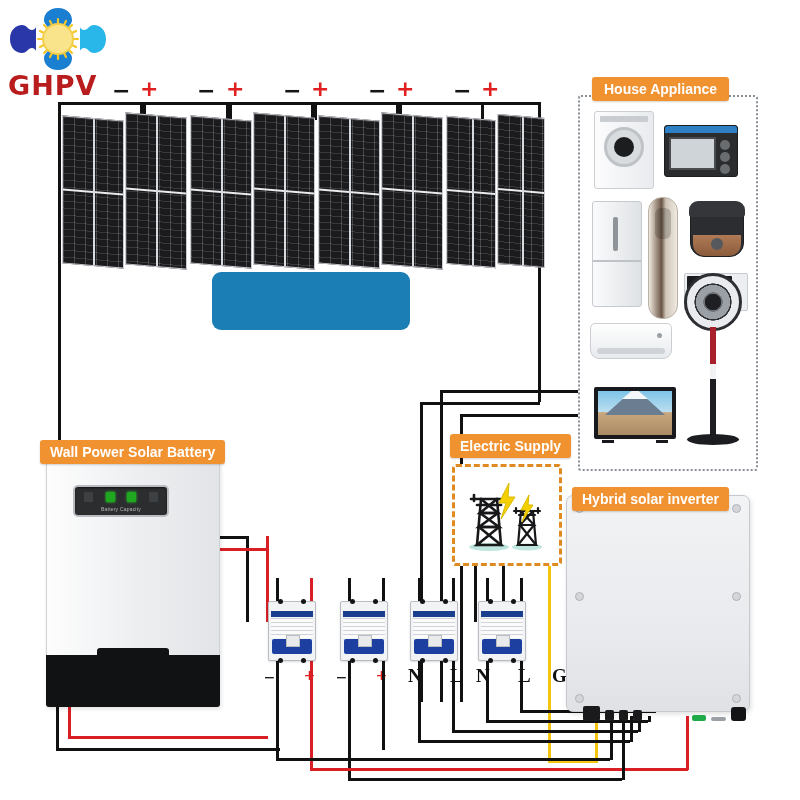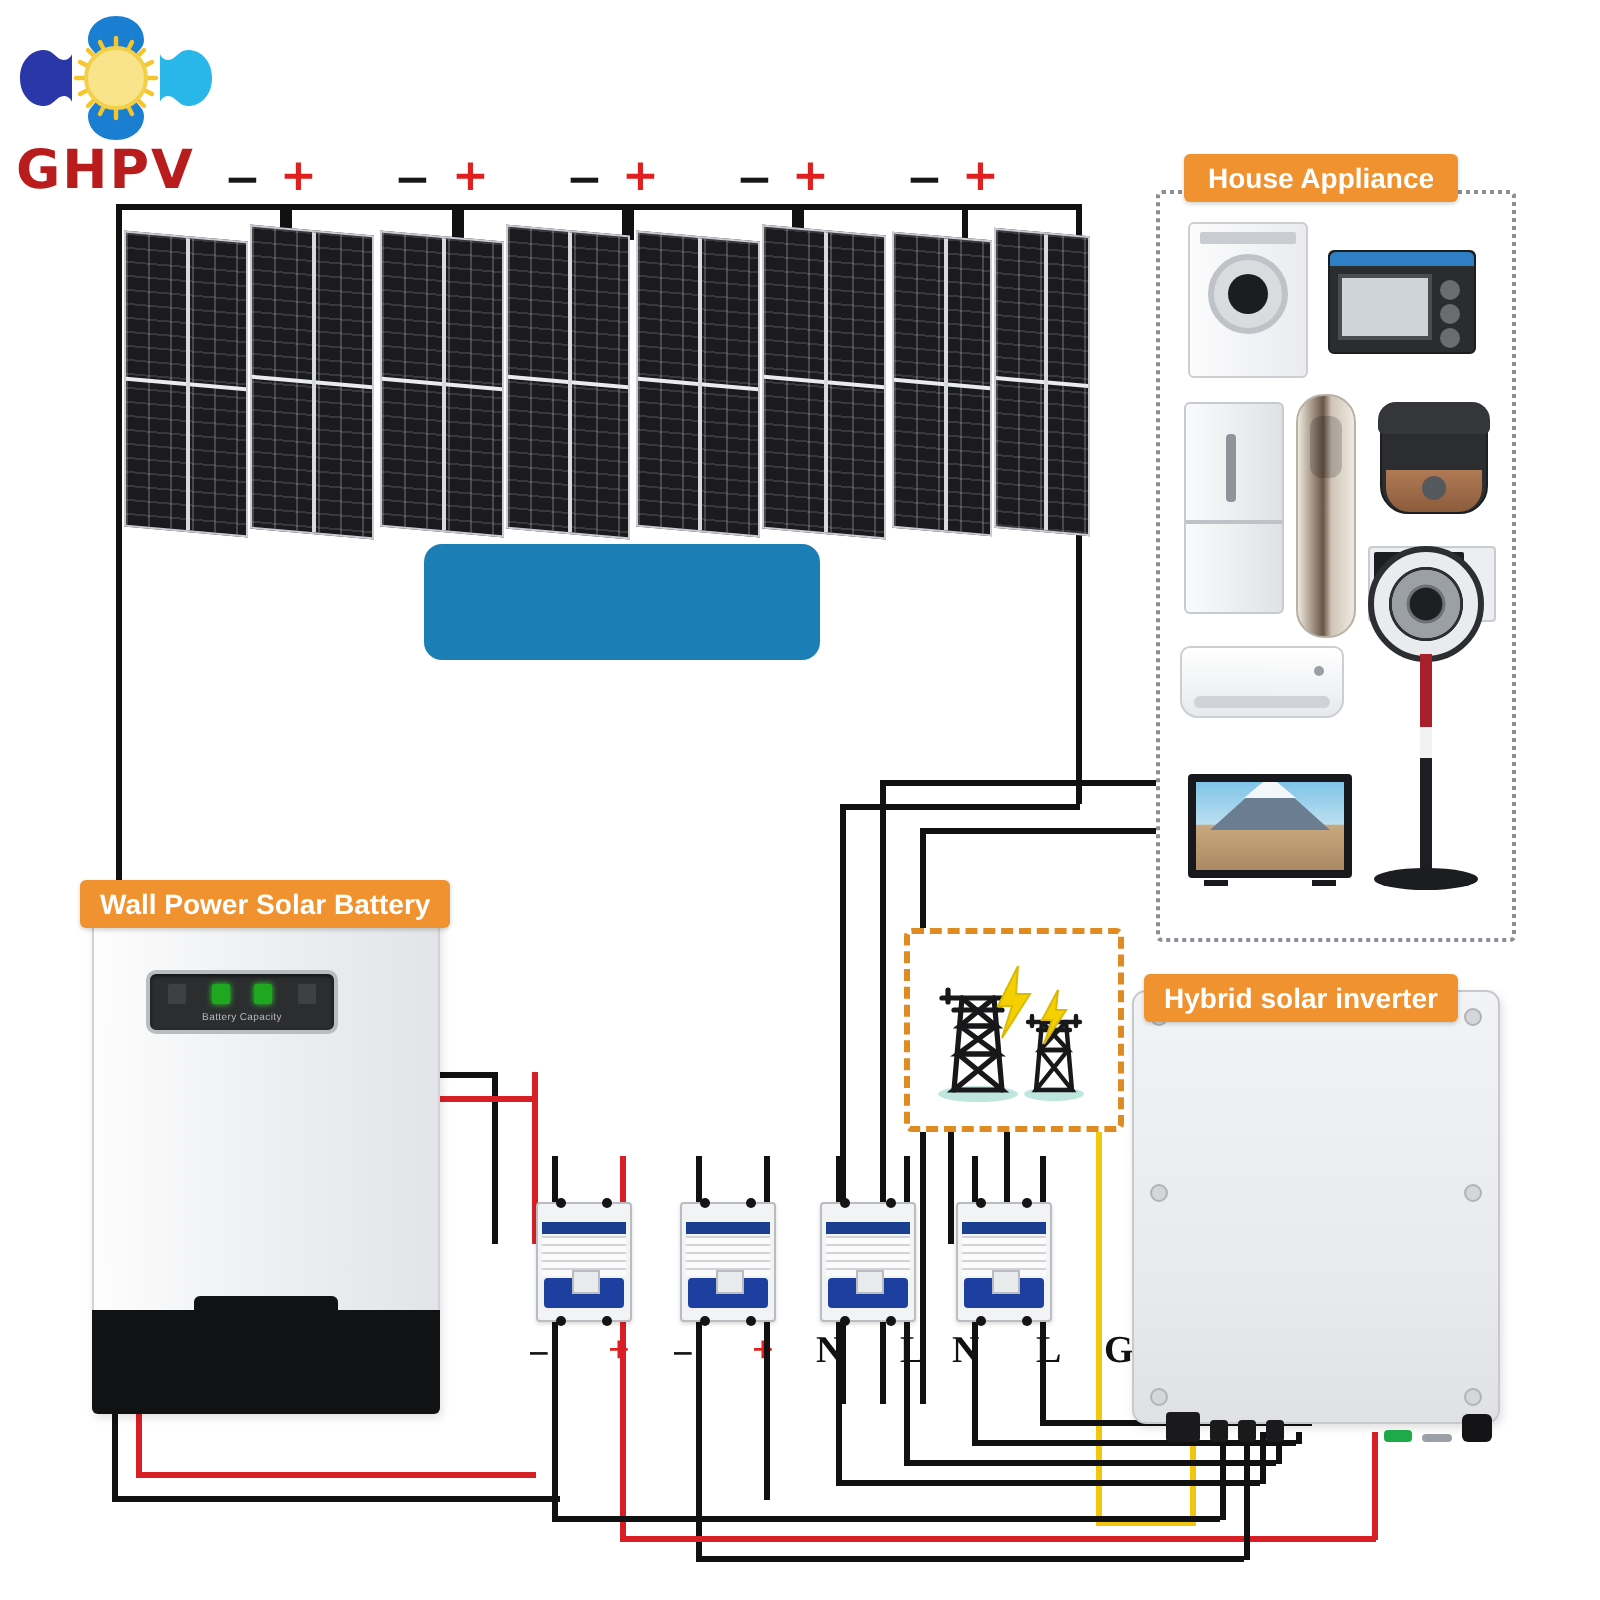--- a/index.html
+++ b/index.html
@@ -434,20 +434,21 @@
   <div class="abs w wv" style="left:246px;top:536px;height:86px;"></div>
   <div class="abs w red wv" style="left:266px;top:536px;height:86px;"></div>
   <div class="abs w wh" style="left:218px;top:536px;width:30px;"></div>
   <div class="abs w red wh" style="left:218px;top:548px;width:50px;"></div>
 
   <div class="abs w red wh" style="left:68px;top:736px;width:200px;"></div>
   <div class="abs w red wv" style="left:68px;top:690px;height:48px;"></div>
   <div class="abs w wh" style="left:56px;top:748px;width:224px;"></div>
   <div class="abs w wv" style="left:56px;top:700px;height:50px;"></div>
 
+  <div class="abs pill" id="lbl-supply">Electric Supply</div>
   <div class="abs" id="supply-box">
     <svg class="abs" style="left:10px;top:16px;" width="84" height="70" viewBox="0 0 84 70">
       <ellipse cx="24" cy="64" rx="20" ry="4" fill="#bfe6de"></ellipse>
       <ellipse cx="62" cy="64" rx="15" ry="3.5" fill="#bfe6de"></ellipse>
       <g stroke="#18181a" stroke-width="2.6" fill="none" stroke-linecap="round">
         <path d="M6 16 h36"></path>
           <path d="M9 12 v6"></path>
           <path d="M39 12 v6"></path>
         <path d="M12 22 h24"></path>
         <path d="M16 16 L12 62"></path>

